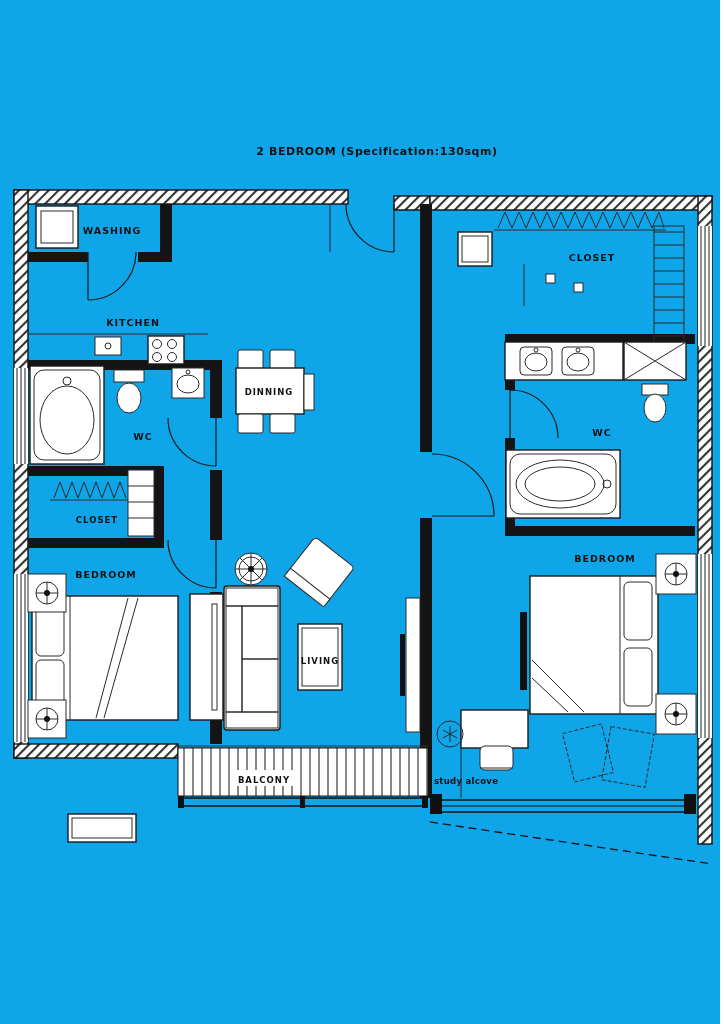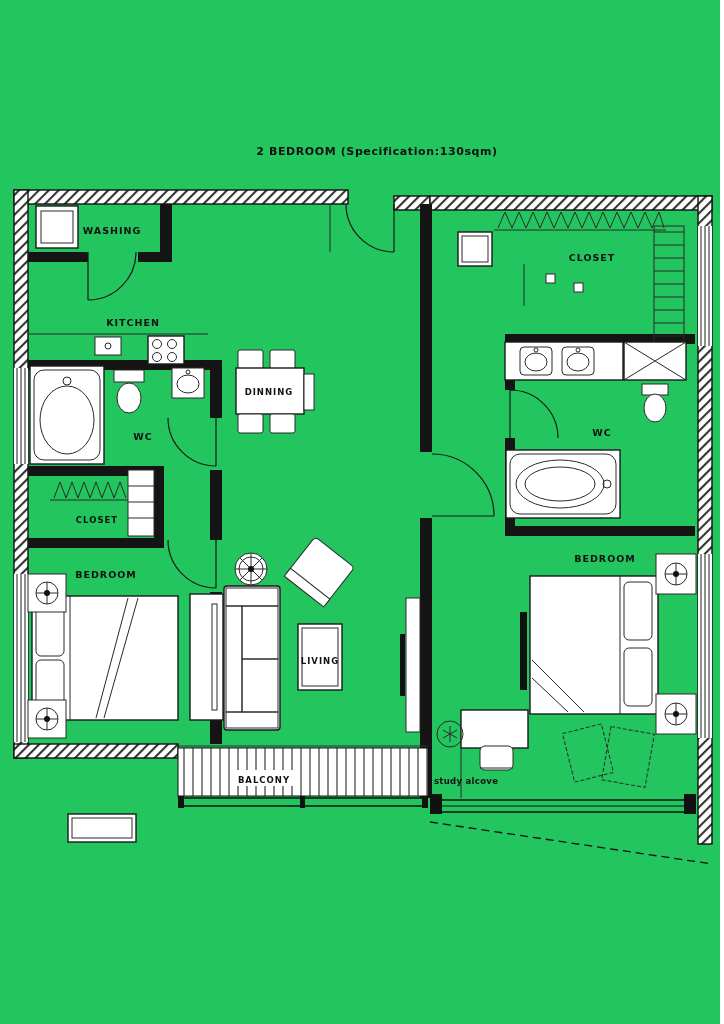--- a/index.html
+++ b/index.html
@@ -1,16 +1,16 @@
 <!DOCTYPE html>
 <html><head>
 <meta charset="utf-8">
 <style>
   html,body{margin:0;padding:0;background:#fff;}
-  #canvas{position:relative;width:720px;height:1024px;background:#22c55e;overflow:hidden;
+  #canvas{position:relative;width:720px;height:1024px;background:#0ea5e9;overflow:hidden;
           font-family:"DejaVu Sans", "Liberation Sans", sans-serif;}
   svg{position:absolute;left:0;top:0;}
   .wall-ext{fill:url(#hatch);stroke:#111;stroke-width:1.4;}
   .wall-int{fill:#141414;stroke:none;}
   .furn{fill:#fff;stroke:#1a1a1a;stroke-width:1.4;}
   .thin{fill:none;stroke:#2a2a2a;stroke-width:1;}
   .thinf{fill:#fff;stroke:#2a2a2a;stroke-width:1;}
   .door{fill:none;stroke:#1a1a1a;stroke-width:1.2;}
   .lbl{font-family:"DejaVu Sans","Liberation Sans",sans-serif;font-weight:bold;fill:#111;
        letter-spacing:1px;text-anchor:middle;}

